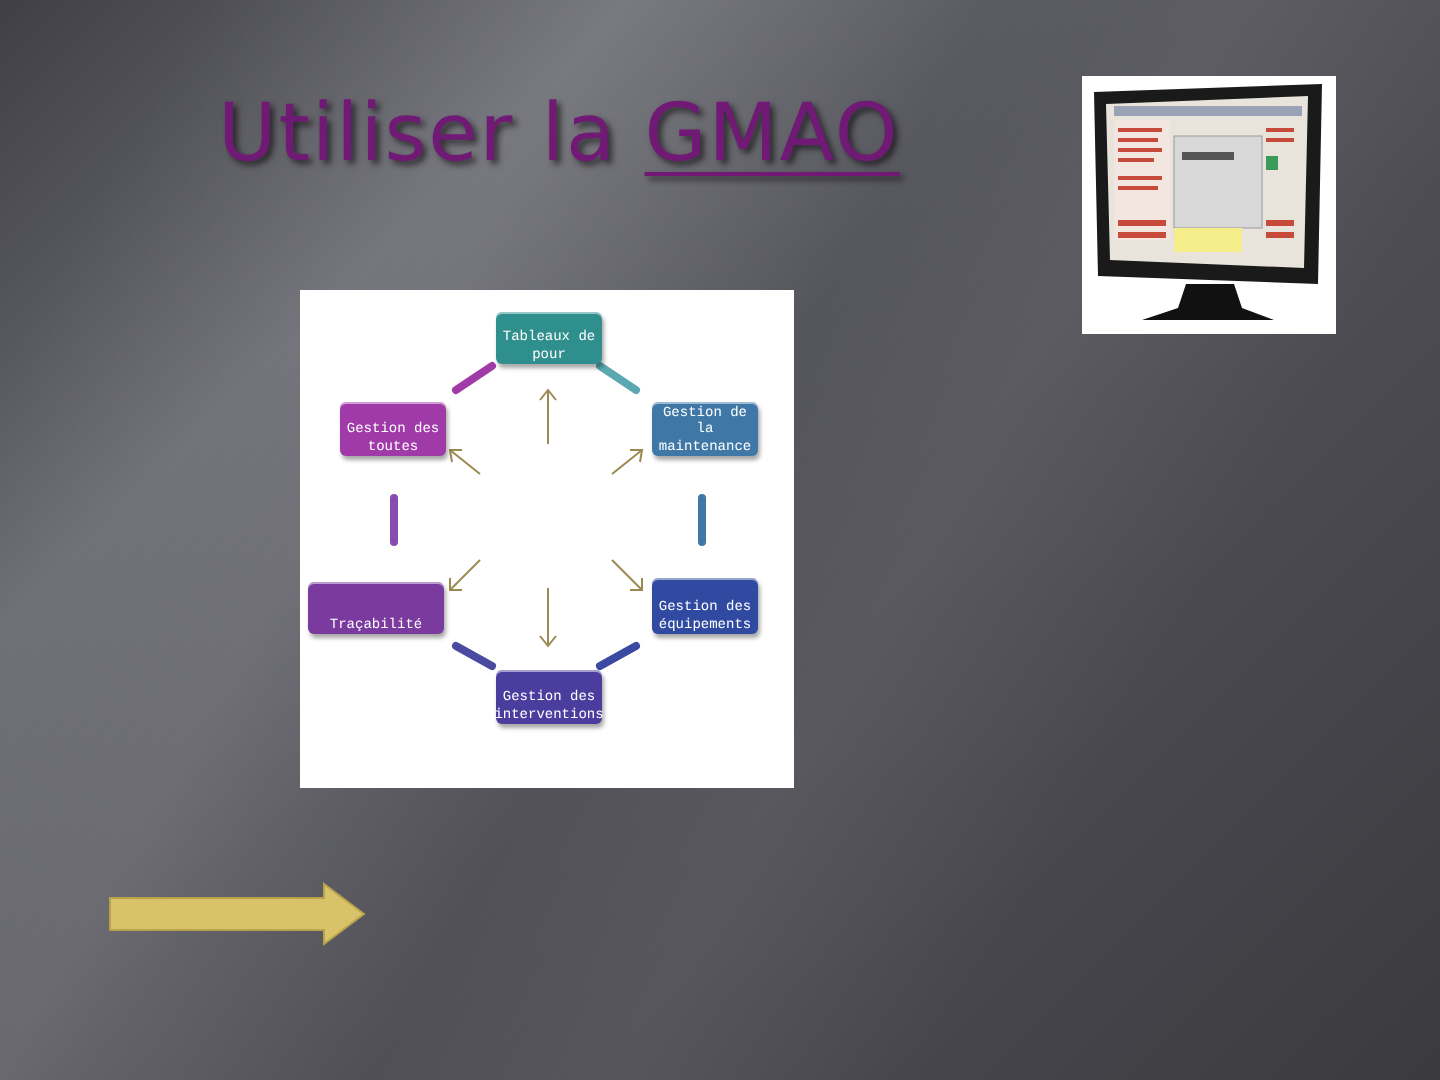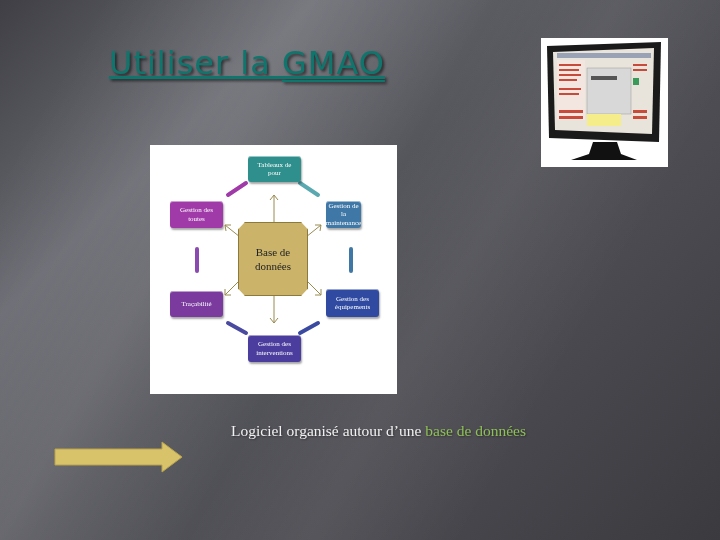--- a/index.html
+++ b/index.html
@@ -8,37 +8,36 @@
     background: linear-gradient(135deg, #3f3f45 0%, #6a6a72 25%, #55555c 45%, #4a4a50 70%, #3a3a3f 100%);
     font-family: "Liberation Serif", serif;
   }
   .sheen {
     position:absolute; inset:0;
     background: linear-gradient(120deg, rgba(255,255,255,0) 10%, rgba(255,255,255,0.10) 30%, rgba(255,255,255,0) 48%, rgba(255,255,255,0.06) 60%, rgba(255,255,255,0) 75%);
   }
   .title {
     position:absolute; left:109px; top:44px;
     font-family: "DejaVu Sans", sans-serif;
-    font-size:32px; color:#0f766e; letter-spacing:1px;
+    font-size:40px; color:#701a75; letter-spacing:1px;
     text-shadow: 2px 2px 3px rgba(0,0,0,0.6);
-    text-decoration: underline;
   }
   .title .u { text-decoration: underline; text-decoration-thickness:2px; text-underline-offset:6px; }
   .monitor {
     position:absolute; left:541px; top:38px; width:127px; height:129px;
     background:#fff;
   }
   .diagram {
     position:absolute; left:150px; top:145px; width:247px; height:249px;
     background:#fff;
   }
   .box {
     position:absolute; border-radius:3px; color:#fff;
-    font-family: Liberation Serif, serif; font-size:7px; text-align:center;
-    display:flex; align-items:center; justify-content:center; line-height:1.2;
+    font-family: Liberation Mono, monospace; font-size:7px; text-align:center;
+    display:flex; align-items:flex-end; justify-content:center; line-height:1.2;
     box-shadow: 1px 2px 2px rgba(0,0,0,0.35), inset 0 1px 0 rgba(255,255,255,0.5);
   }
   .db {
     position:absolute; left:88px; top:77px; width:68px; height:72px;
     background:#cbb46a; border:1px solid #8a7a40;
     clip-path: polygon(10% 0, 90% 0, 100% 10%, 100% 90%, 90% 100%, 10% 100%, 0 90%, 0 10%);
     display:flex; align-items:center; justify-content:center; text-align:center;
     font-family:"Liberation Serif", serif; font-size:11px; color:#222; line-height:1.3;
   }
   .arrow-box { position:absolute; left:54px; top:441px; width:130px; height:32px; }
@@ -108,41 +107,37 @@
       <line x1="150" y1="38" x2="168" y2="50" stroke="#5aa8b0"></line>
       <line x1="47" y1="104" x2="47" y2="126" stroke="#8a4ab0"></line>
       <line x1="201" y1="104" x2="201" y2="126" stroke="#3f78a6"></line>
       <line x1="78" y1="178" x2="96" y2="188" stroke="#4a4aa0"></line>
       <line x1="168" y1="178" x2="150" y2="188" stroke="#3a4aa0"></line>
     </g>
   </svg>
   <div class="box" style="left:98px;top:11px;width:53px;height:26px;background:#2f8f8c">
       <span><span>Tableaux de</span><br><span>pour</span></span>
     </div>
-  <div class="box" style="left:176px;top:56px;width:35px;height:27px;background:#3f78a6">
+  <div class="box" style="left:176px;top:56px;width:53px;height:27px;background:#3f78a6">
       <span><span>Gestion de la</span><br><span>maintenance</span></span>
     </div>
   <div class="box" style="left:176px;top:144px;width:53px;height:28px;background:#2f4aa0">
       <span><span>Gestion des</span><br><span>équipements</span></span>
     </div>
   <div class="box" style="left:98px;top:190px;width:53px;height:27px;background:#4b3d9e">
       <span><span>Gestion des</span><br><span>interventions</span></span>
     </div>
-  <div class="box" style="left:20px;top:146px;width:53px;height:26px;background:#7a3a9e">
+  <div class="box" style="left:4px;top:146px;width:68px;height:26px;background:#7a3a9e">
       <span>Traçabilité</span>
     </div>
   <div class="box" style="left:20px;top:56px;width:53px;height:27px;background:#a03aa8">
       <span><span>Gestion des</span><br><span>toutes</span></span>
-    </div>
-  <div class="db">
-      <span><span>Base de</span><br><span>données</span></span>
     </div>
 </div>
 
 <div class="arrow-box">
   <svg width="130" height="32" viewBox="0 0 130 32">
     <polygon points="1,8 108,8 108,1 128,16 108,31 108,24 1,24" fill="#d8c26a" stroke="#b8a24a" stroke-width="1"></polygon>
   </svg>
 </div>
 
 <div class="body-text">
-  <div><span>Logiciel organisé autour d’une </span><span class="green">base de données</span></div>
 </div>
 
 </body></html>

